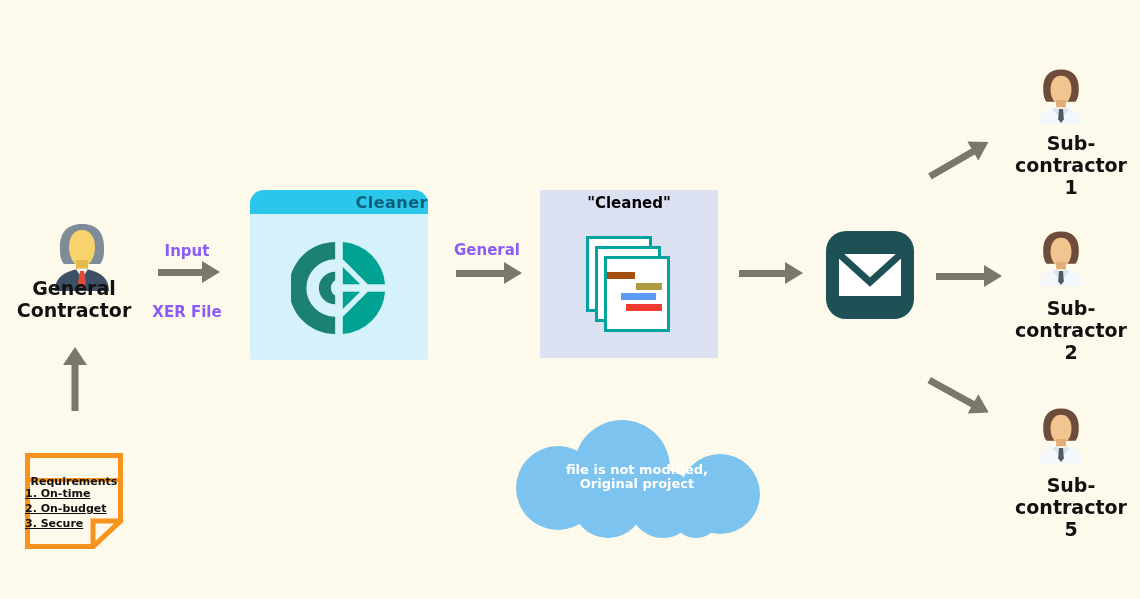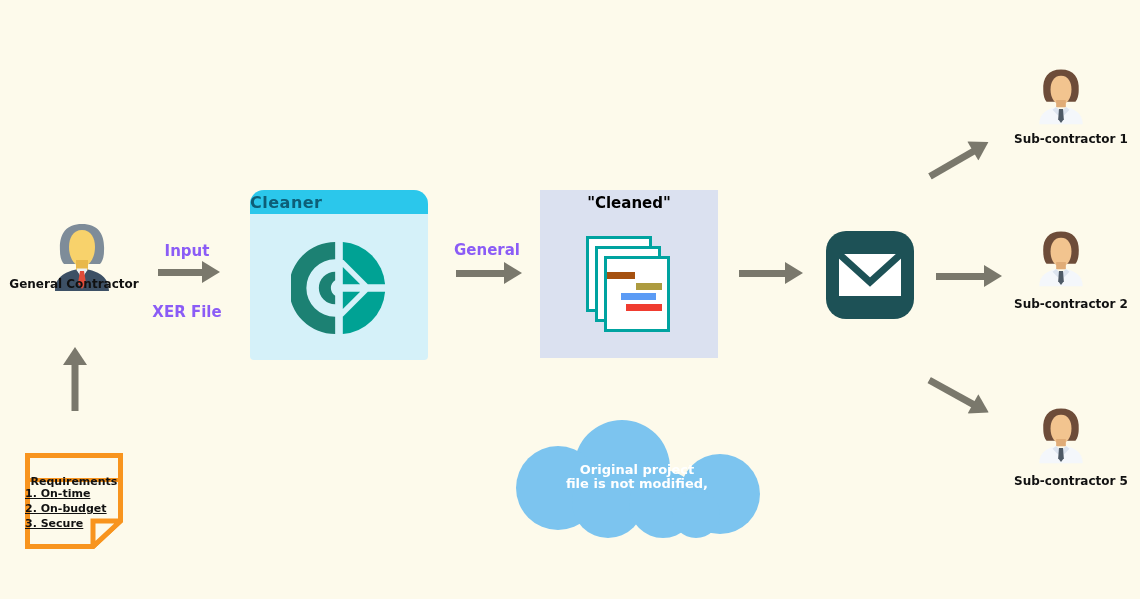--- a/index.html
+++ b/index.html
@@ -3,27 +3,27 @@
 <meta charset="utf-8">
 <style>
   html,body{margin:0;padding:0;}
   .canvas{
     position:relative;width:1140px;height:599px;overflow:hidden;
     background:#FDFAEB;
     font-family:"DejaVu Sans","Liberation Sans",sans-serif;
   }
   .abs{position:absolute;}
   .lbl{font-weight:bold;color:#111;text-align:center;}
-  .node-label{font-size:12px;}
+  .node-label{font-size:19px;}
   .edge-label{font-size:15px;color:#8b5cf6;text-align:center;font-weight:bold;}
 
   
   .cleaner{left:250px;top:190px;width:178px;height:170px;background:#D5F1F9;border-radius:14px 14px 4px 4px;}
   .cleaner-titlebar{position:absolute;left:0;top:0;width:100%;height:24px;background:#2BC7EB;border-radius:14px 14px 0 0;
-    display:flex;align-items:center;justify-content:flex-start;}
+    display:flex;align-items:center;justify-content:flex-end;}
   .cleaner-title{font-size:16px;font-weight:bold;color:#0D5E77;letter-spacing:.5px;}
 
   
   .plan{left:540px;top:190px;width:178px;height:168px;background:#DBE1F0;}
   .plan-title{position:absolute;left:0;top:5px;width:100%;text-align:center;font-weight:bold;font-size:15px;line-height:17px;color:#000;}
   .pages{position:absolute;left:46px;top:46px;width:86px;height:98px;}
   .page{position:absolute;width:60px;height:70px;background:#fff;border:3px solid #00A3A0;}
   .bar{position:absolute;height:7px;}
 
   
@@ -174,17 +174,17 @@
     <g fill="#7CC4EF">
       <circle cx="114" cy="50" r="48"></circle>
       <circle cx="50" cy="70" r="42"></circle>
       <circle cx="212" cy="76" r="40"></circle>
       <circle cx="100" cy="84" r="36"></circle>
       <circle cx="155" cy="86" r="34"></circle>
       <circle cx="188" cy="96" r="24"></circle>
     </g>
   </svg>
   <div class="abs cloud-text">
+    <div>file is not modified,</div>
     <div>Original project</div>
-    <div>file is not modified,</div>
   </div>
 
 </div>
 
 </body></html>

